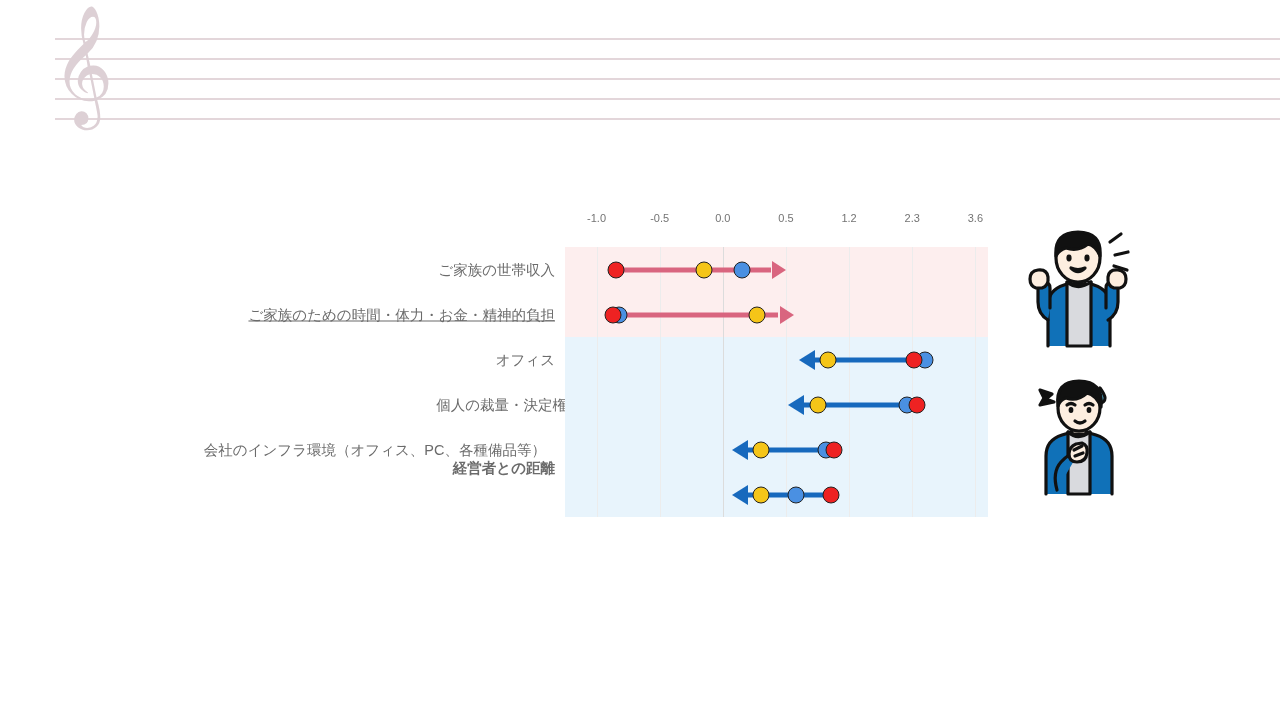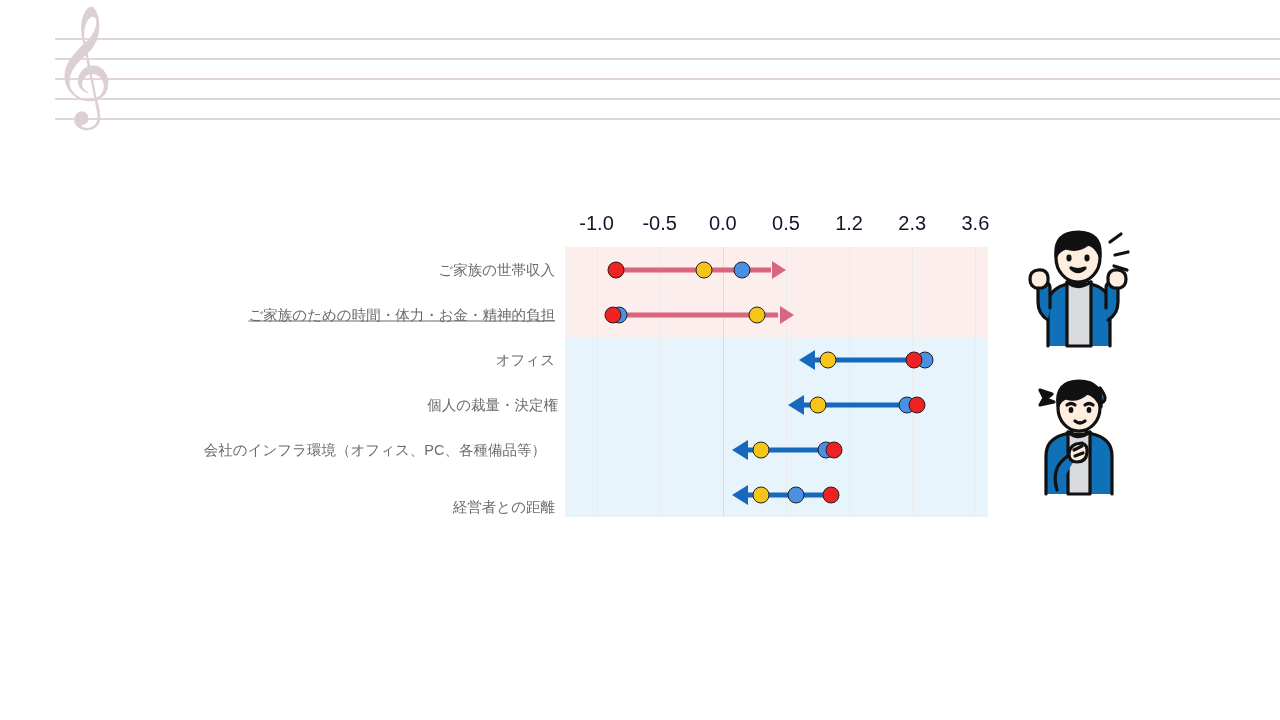--- a/index.html
+++ b/index.html
@@ -40,21 +40,21 @@
     white-space:nowrap;
     font-family:"DejaVu Sans","Liberation Sans",sans-serif;
   }
 
   
   .chart{
     position:absolute;left:0;top:0;width:1280px;height:720px;
   }
   .axis-label{
     position:absolute;
-    font-size:20px;color:#0f172a;
+    font-size:11px;color:#737373;
     transform:translateX(-50%);
     white-space:nowrap;
   }
   .plot{
     position:absolute;left:565px;top:247px;width:423px;height:270px;
   }
   .band{position:absolute;left:0;width:100%;}
   .band-pink{background:#fdeeee;}
   .band-blue{background:#e8f4fc;}
   .gridline{
@@ -130,23 +130,23 @@
         <div class="axis-label" style="left: 722.836px; top: 212px;">0.0</div>
         <div class="axis-label" style="left: 785.97px; top: 212px;">0.5</div>
         <div class="axis-label" style="left: 849.104px; top: 212px;">1.2</div>
         <div class="axis-label" style="left: 912.239px; top: 212px;">2.3</div>
         <div class="axis-label" style="left: 975.373px; top: 212px;">3.6</div>
       </div>
     <div id="row-labels">
         <div class="row-label" style="left: 100px; width: 455px; top: 269.5px;">ご家族の世帯収入</div>
         <div class="row-label" style="left: 100px; width: 455px; top: 314.5px; text-decoration: underline;">ご家族のための時間・体力・お金・精神的負担</div>
         <div class="row-label" style="left: 100px; width: 455px; top: 359.5px;">オフィス</div>
-        <div class="row-label" style="left: 103px; width: 455px; top: 404.5px; text-align: right;">個人の裁量・決定権</div>
+        <div class="row-label" style="left: 112px; width: 455px; top: 404.5px; text-align: right;">個人の裁量・決定権</div>
         <div class="row-label" style="left: 91px; width: 455px; top: 449.5px;">会社のインフラ環境（オフィス、PC、各種備品等）</div>
-        <div class="row-label" style="left: 100px; width: 455px; top: 507px;">経営者との距離</div>
+        <div class="row-label" style="left: 100px; width: 455px; top: 468px; font-weight: bold;">経営者との距離</div>
       </div>
     <div class="plot" id="plot">
         <div class="band band-pink" style="top: 0px; height: 90px;"></div>
         <div class="band band-blue" style="top: 90px; height: 180px;"></div>
         <div class="gridline faint" style="left: 31.5672px;"></div>
         <div class="gridline faint" style="left: 94.7015px;"></div>
         <div class="gridline" style="left: 157.836px;"></div>
         <div class="gridline faint" style="left: 220.97px;"></div>
         <div class="gridline faint" style="left: 284.104px;"></div>
         <div class="gridline faint" style="left: 347.239px;"></div>

